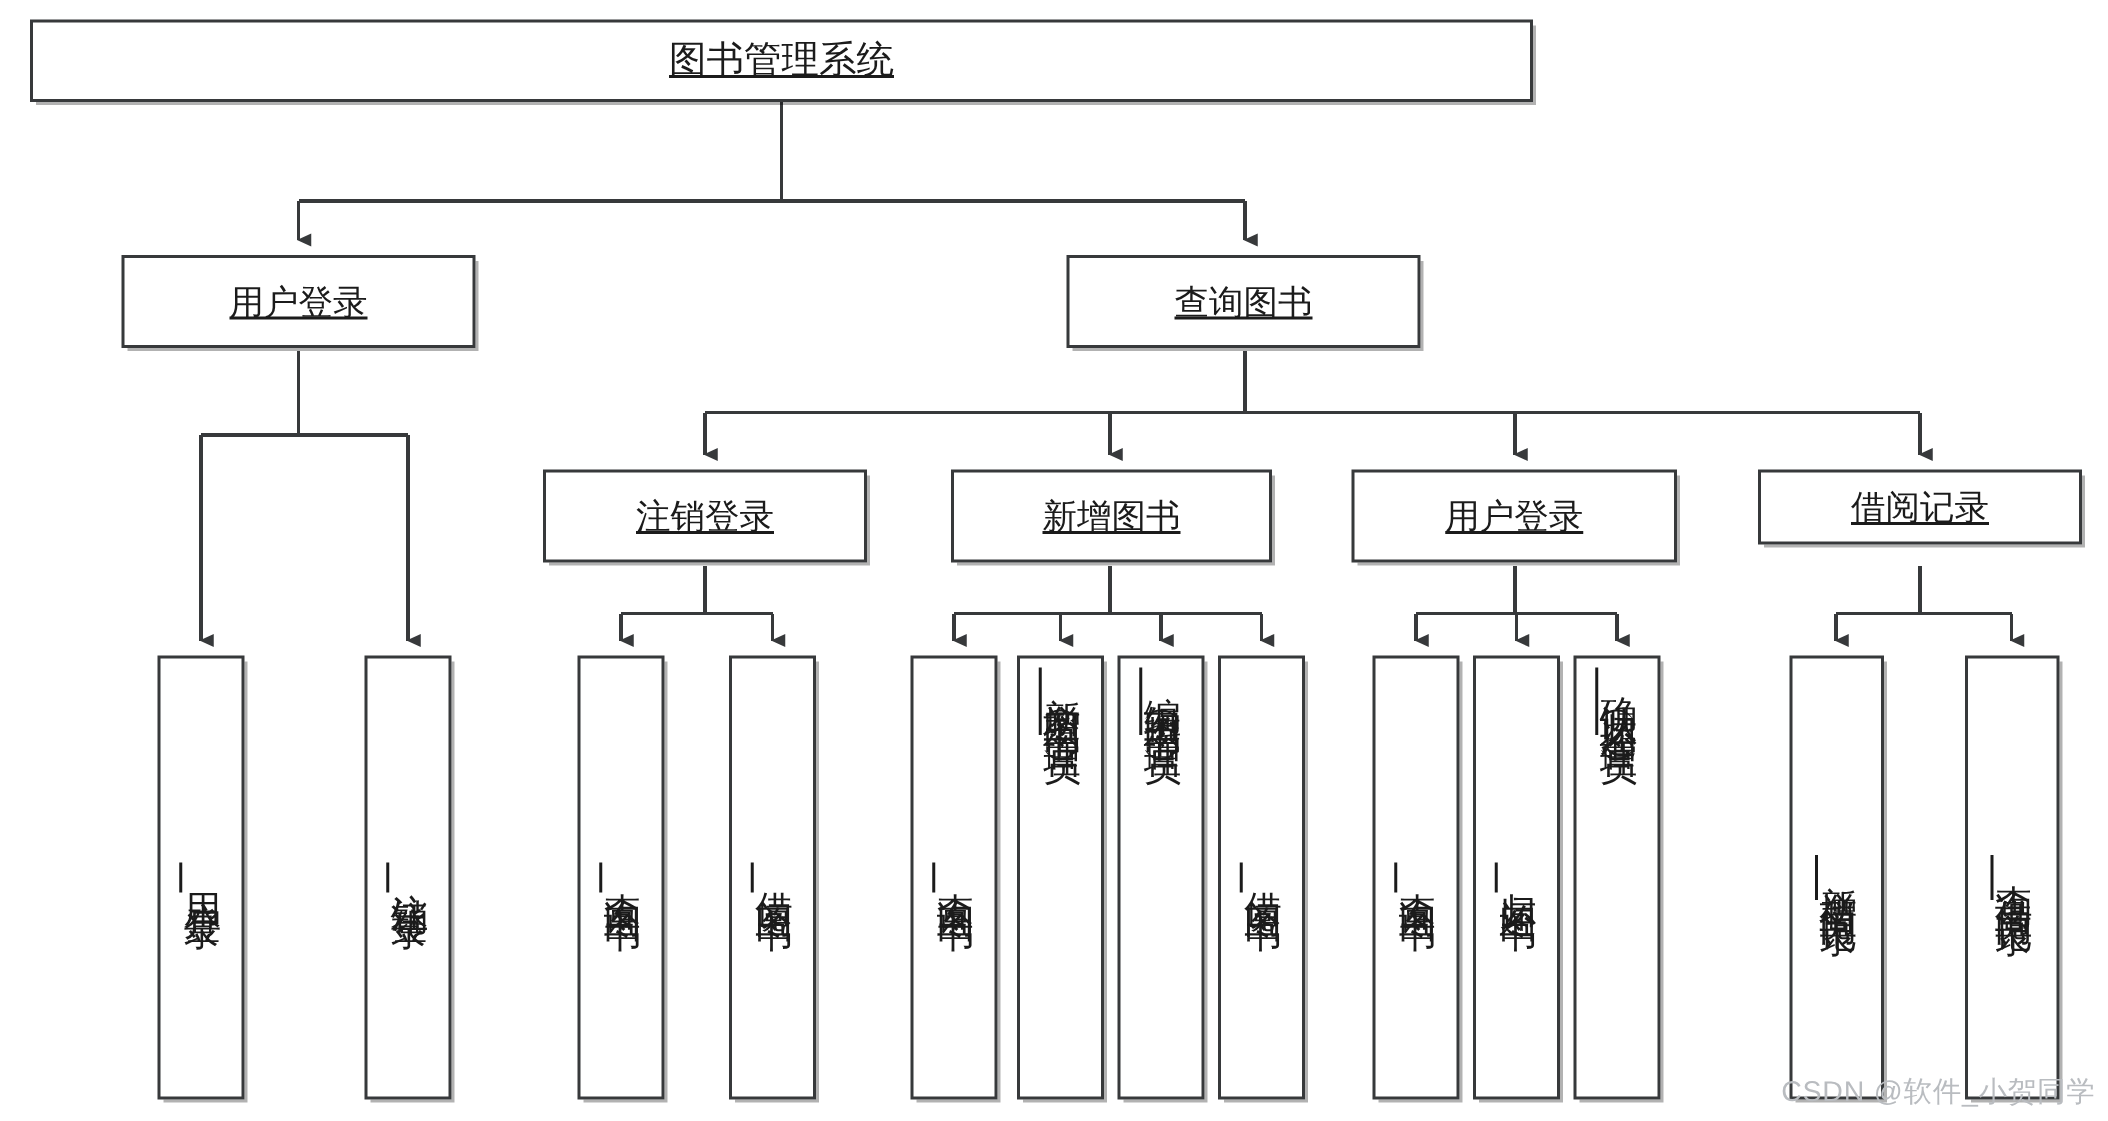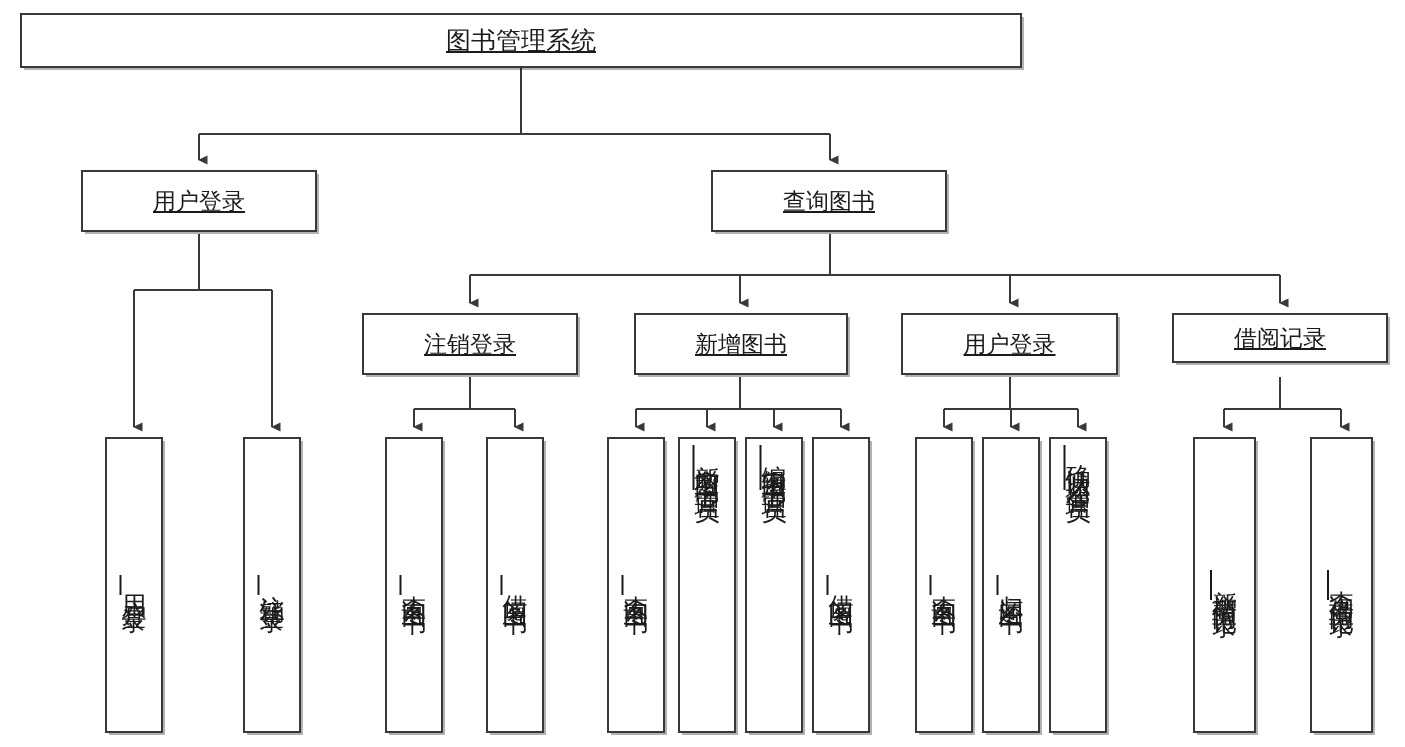--- a/index.html
+++ b/index.html
@@ -204,14 +204,15 @@
     <span class="lbl">确认归还（管理员）</span>
   </div>
 
   <div class="node leaf mid shadowed" style="left:1193px;top:437px;width:63px;height:296px;">
     <span class="lbl">新增借阅记录</span>
   </div>
   <div class="node leaf mid shadowed" style="left:1310px;top:437px;width:63px;height:296px;">
     <span class="lbl">查询借阅记录</span>
   </div>
 
+  <div class="watermark">CSDN @软件_小贺同学</div>
 
 </div>
 
 </body></html>

